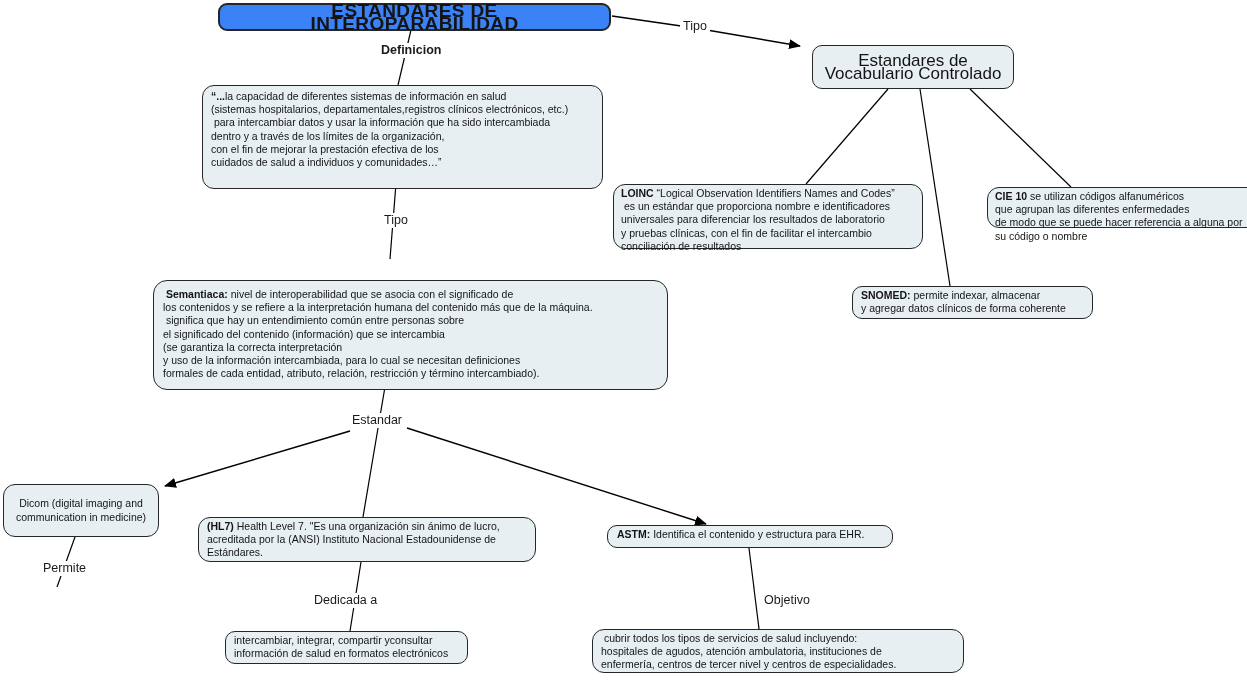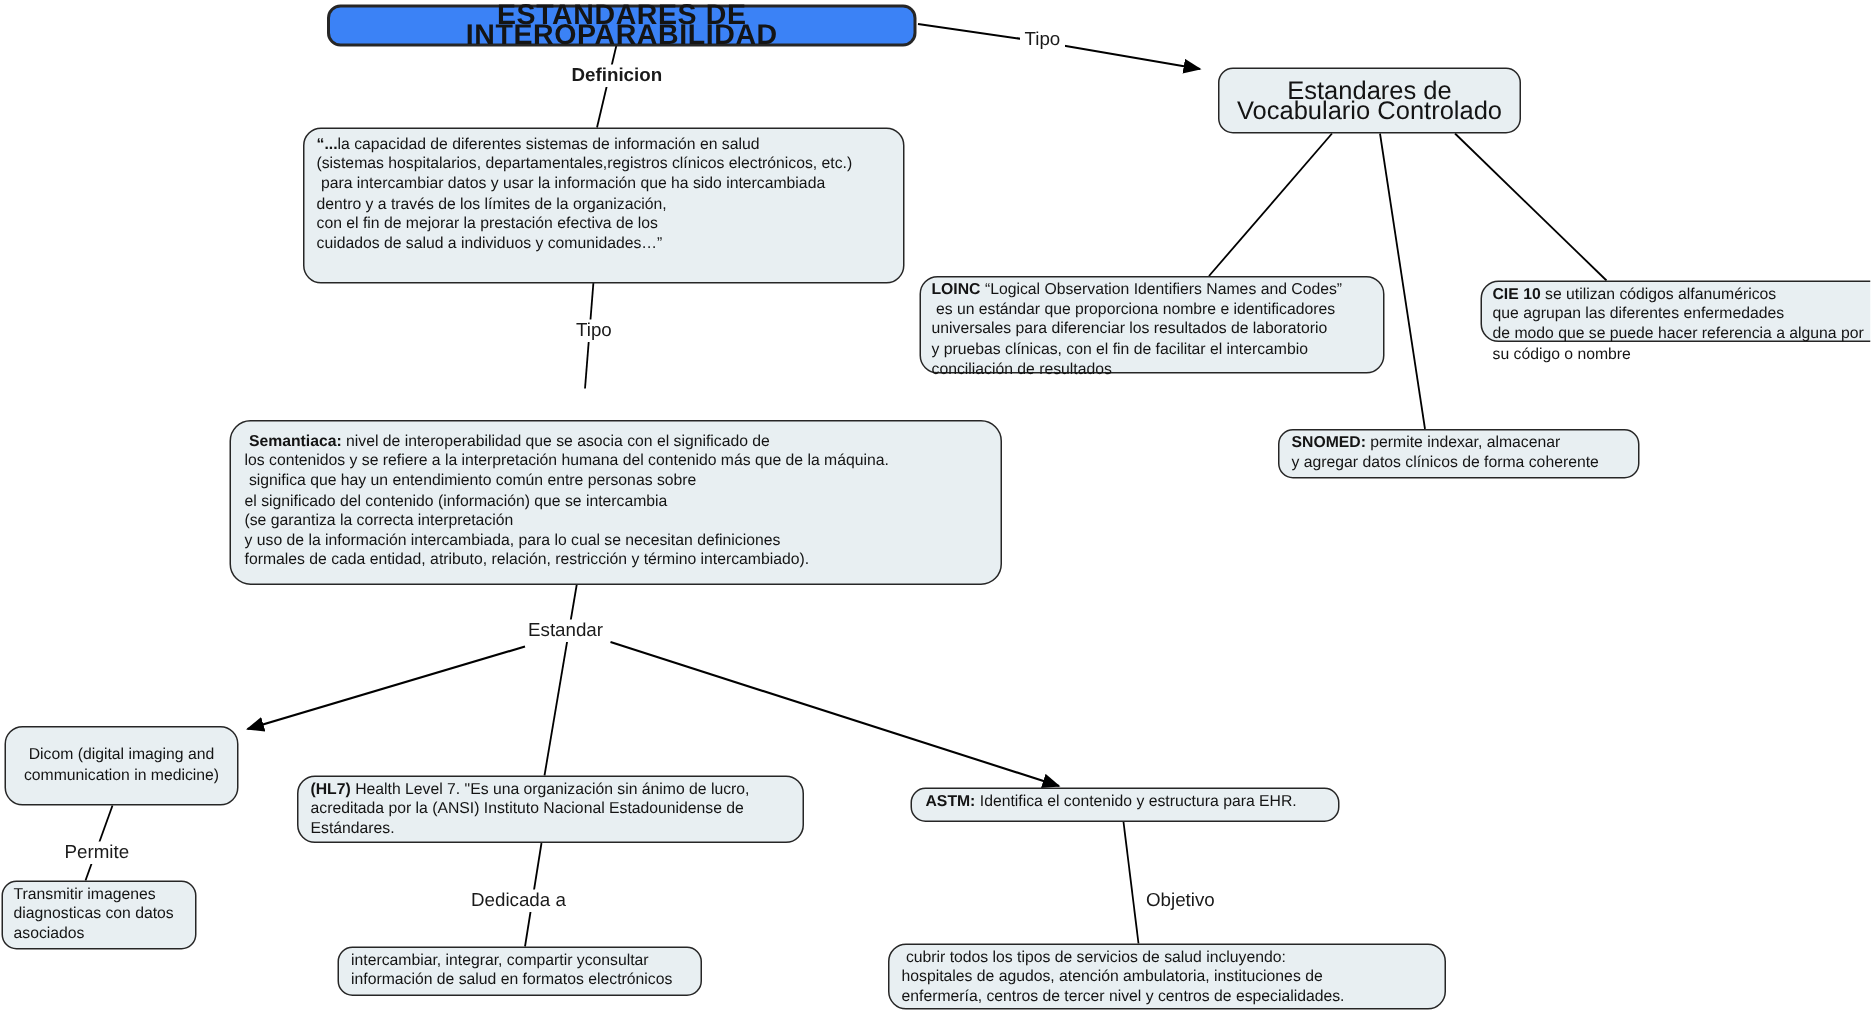--- a/index.html
+++ b/index.html
@@ -104,23 +104,20 @@
 los contenidos y se refiere a la interpretación humana del contenido más que de la máquina.
  significa que hay un entendimiento común entre personas sobre
 el significado del contenido (información) que se intercambia
 (se garantiza la correcta interpretación
 y uso de la información intercambiada, para lo cual se necesitan definiciones
 formales de cada entidad, atributo, relación, restricción y término intercambiado).</span></div>
 
   <div class="node center" style="left:3px;top:484px;width:156px;height:53px;"><span>Dicom (digital imaging and
 communication in medicine)</span></div>
 
-  <div class="node" style="left:1px;top:587px;width:130px;height:46px;border-radius:10px;padding:2px 7px;"><span>Transmitir imagenes
-diagnosticas con datos
-asociados</span></div>
 
   <div class="node" style="left:198px;top:517px;width:338px;height:45px;padding:2px 8px;"><span class="b">(HL7)</span><span> Health Level 7. "Es una organización sin ánimo de lucro,
 acreditada por la (ANSI) Instituto Nacional Estadounidense de
 Estándares.</span></div>
 
   <div class="node" style="left:607px;top:525px;width:286px;height:23px;border-radius:10px;padding:2px 9px;"><span class="b">ASTM:</span><span> Identifica el contenido y estructura para EHR.</span></div>
 
   <div class="node" style="left:225px;top:631px;width:243px;height:33px;border-radius:10px;padding:2px 8px;"><span>intercambiar, integrar, compartir yconsultar
 información de salud en formatos electrónicos</span></div>
 

